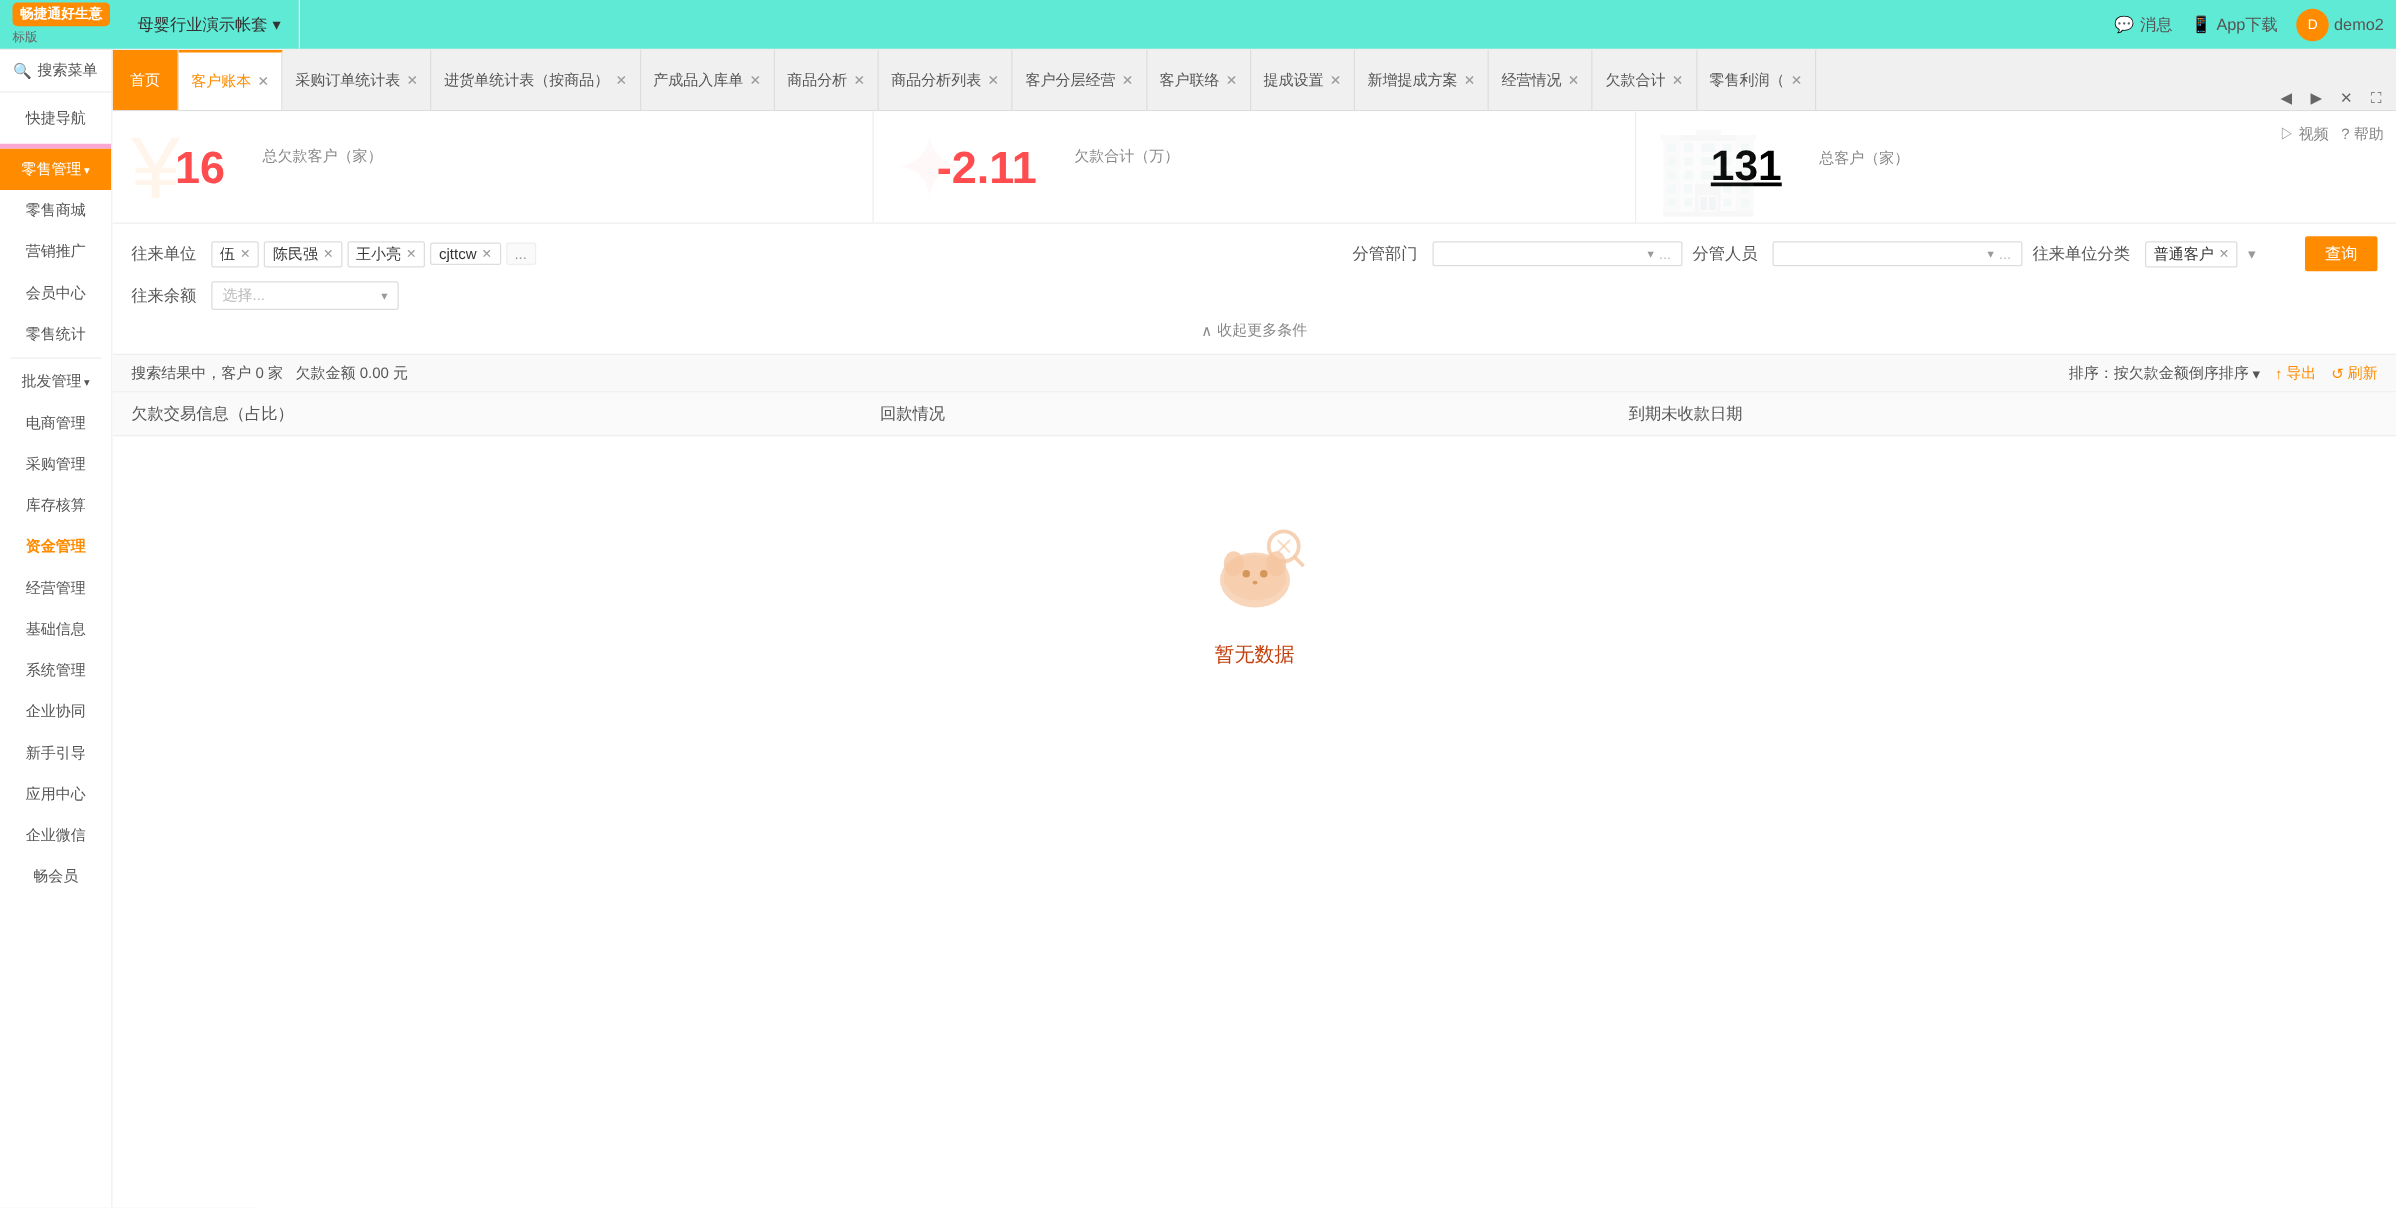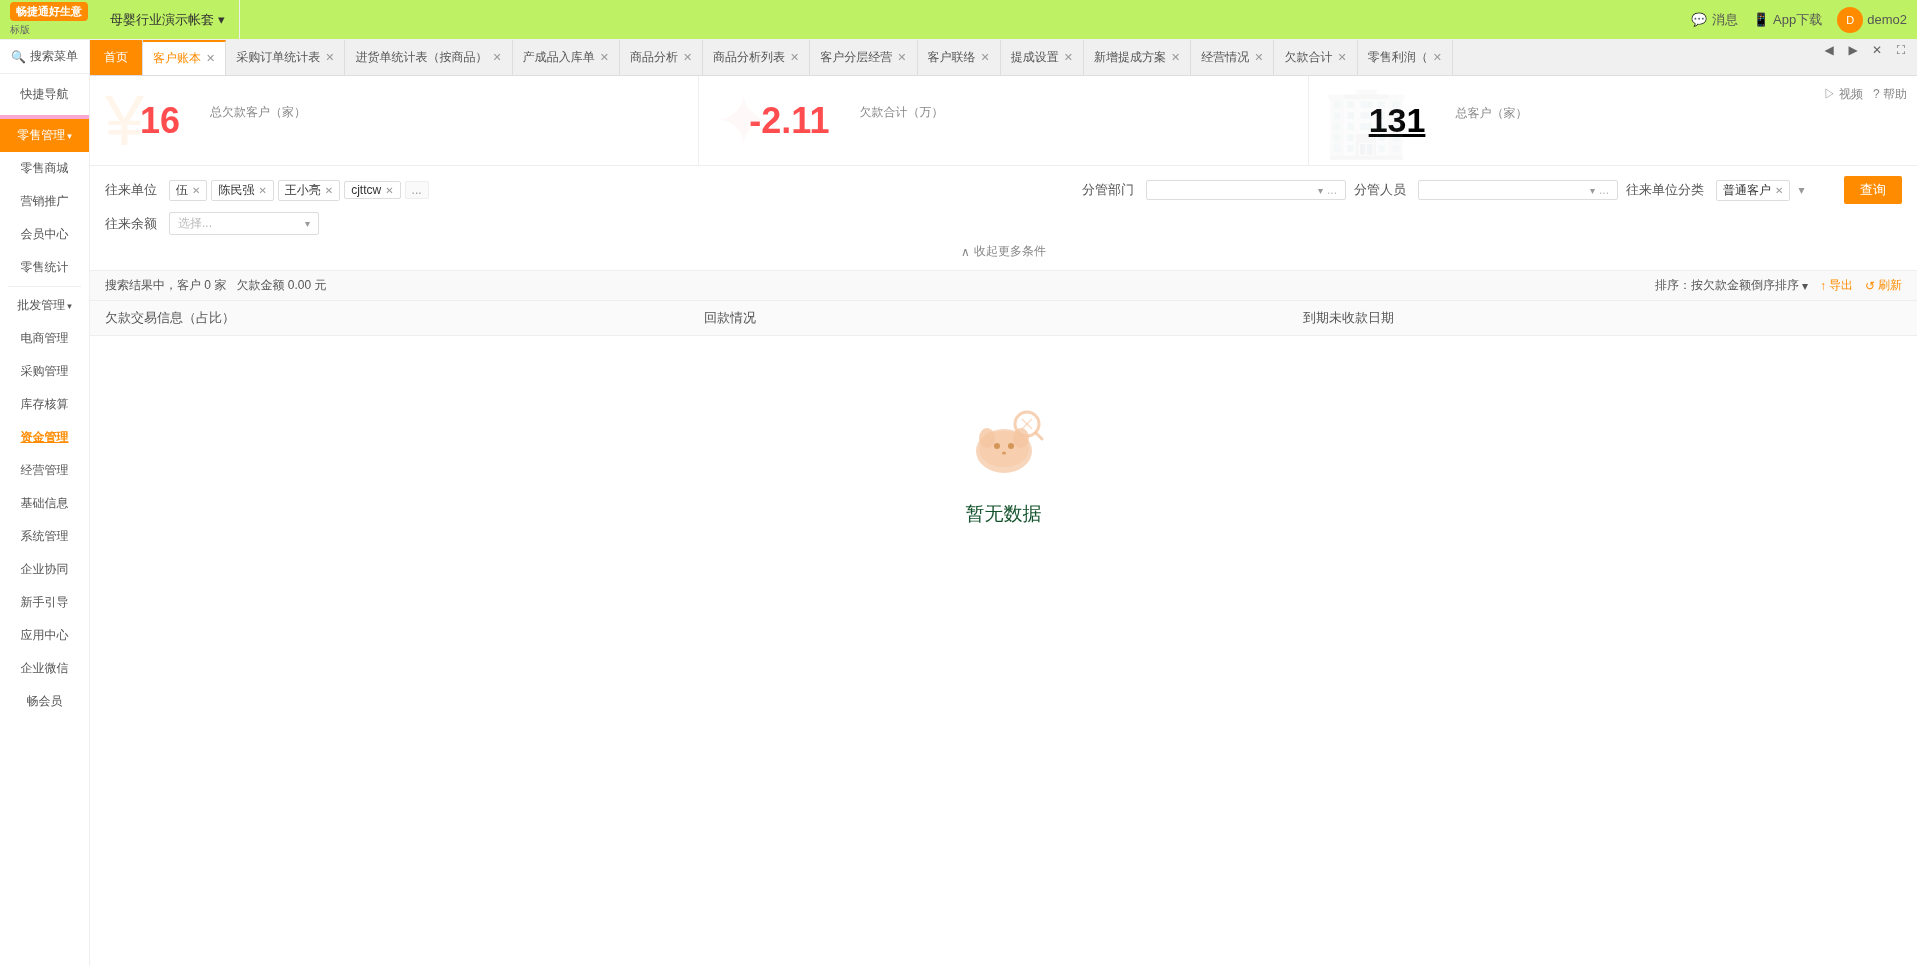--- a/index.html
+++ b/index.html
@@ -1,19 +1,19 @@
 <!DOCTYPE html>
 <html><head>
   <meta charset="utf-8">
   <style>
     * { box-sizing: border-box; margin: 0; padding: 0; }
     body { font-family: 'Microsoft YaHei', Arial, sans-serif; font-size: 13px; background: #f5f5f5; display: flex; flex-direction: column; height: 100vh; overflow: hidden; }
 
     
-    .top-bar { display: flex; align-items: center; background: #bef264; height: 40px; padding: 0 10px; border-bottom: 1px solid #eee; flex-shrink: 0; }
+    .top-bar { display: flex; align-items: center; background: #5eead4; height: 40px; padding: 0 10px; border-bottom: 1px solid #eee; flex-shrink: 0; }
     .logo-area { display: flex; align-items: center; width: 90px; flex-shrink: 0; }
     .logo-box { background: #ff8c00; border-radius: 4px; padding: 2px 6px; color: white; font-size: 11px; font-weight: bold; line-height: 1.3; }
     .logo-sub { font-size: 10px; color: #666; margin-top: 2px; }
     .workspace-selector { display: flex; align-items: center; padding: 0 10px; border-right: 1px solid #eee; height: 100%; font-size: 13px; color: #333; cursor: pointer; }
     .workspace-selector span { margin-right: 4px; }
     .top-right { margin-left: auto; display: flex; align-items: center; gap: 15px; }
     .top-right-item { display: flex; align-items: center; gap: 4px; color: #555; font-size: 13px; cursor: pointer; }
     .avatar { width: 26px; height: 26px; border-radius: 50%; background: #ff8c00; display: flex; align-items: center; justify-content: center; color: white; font-size: 11px; }
 
     
@@ -27,21 +27,21 @@
     .sidebar-item { display: flex; align-items: center; justify-content: center; padding: 8px 4px; font-size: 12px; color: #555; cursor: pointer; position: relative; text-align: center; }
     .sidebar-item.active { background: #ff8c00; color: white; }
     .sidebar-item.active-parent { color: #ff8c00; }
     .sidebar-item .arrow { font-size: 9px; margin-left: 2px; }
     .sidebar-divider { height: 1px; background: #eee; margin: 2px 8px; }
 
     
     .content-area { flex: 1; display: flex; flex-direction: column; overflow: hidden; }
 
     
-    .tab-bar { display: flex; align-items: flex-start; background: #f0f0f0; height: 36px; border-bottom: 1px solid #ddd; overflow: hidden; flex-shrink: 0; font-family: Liberation Serif, serif; }
+    .tab-bar { display: flex; align-items: flex-end; background: #f0f0f0; height: 49px; border-bottom: 1px solid #ddd; overflow: hidden; flex-shrink: 0; font-family: Liberation Serif, serif; }
     .tab { display: flex; align-items: center; padding: 4px 10px; height: 100%; font-size: 12px; color: #555; cursor: pointer; border-right: 1px solid #ddd; white-space: nowrap; flex-shrink: 0; }
     .tab.active { background: #fff; color: #ff8c00; border-top: 2px solid #ff8c00; }
     .tab .close-icon { margin-left: 5px; font-size: 11px; color: #999; }
     .tab-home { background: #ff8c00; color: white; padding: 0 14px; }
     .tab-actions { margin-left: auto; display: flex; align-items: center; padding: 0 6px; gap: 4px; }
     .tab-action-btn { width: 20px; height: 20px; display: flex; align-items: center; justify-content: center; cursor: pointer; color: #666; font-size: 12px; }
 
     
     .page-content { flex: 1; overflow-y: auto; background: #fff; display: flex; flex-direction: column; }
 
@@ -81,21 +81,21 @@
     
     .table-area { flex: 1; }
     .table-header { display: flex; padding: 8px 15px; background: #fafafa; border-bottom: 1px solid #eee; font-size: 13px; color: #555; font-weight: 500; }
     .col-customer { flex: 2; }
     .col-debt { flex: 2; }
     .col-repayment { flex: 2; }
     .col-date { flex: 2; }
 
     
     .empty-state { display: flex; flex-direction: column; align-items: center; justify-content: center; padding: 60px 0; }
-    .empty-text { font-size: 19px; color: #14532d; text-align: center; }
+    .empty-text { font-size: 16px; color: #c2410c; text-align: center; }
 
     
     .query-btn { background: #ff8c00; color: white; border: none; padding: 5px 16px; border-radius: 2px; cursor: pointer; font-size: 13px; }
   </style>
 </head>
 <body>
 
 <div class="top-bar">
   <div class="logo-area">
     <div>
@@ -161,21 +161,21 @@
     </div>
     <div class="sidebar-item">
       <span>电商管理</span>
     </div>
     <div class="sidebar-item">
       <span>采购管理</span>
     </div>
     <div class="sidebar-item">
       <span>库存核算</span>
     </div>
-    <div class="sidebar-item active-parent" style="color:#ff8c00;font-weight:bold;text-decoration:underline;">
+    <div class="sidebar-item active-parent" style="color:#ff8c00;font-weight:bold;">
       <span>资金管理</span>
     </div>
     <div class="sidebar-item">
       <span>经营管理</span>
     </div>
     <div class="sidebar-item">
       <span>基础信息</span>
     </div>
     <div class="sidebar-item">
       <span>系统管理</span>

